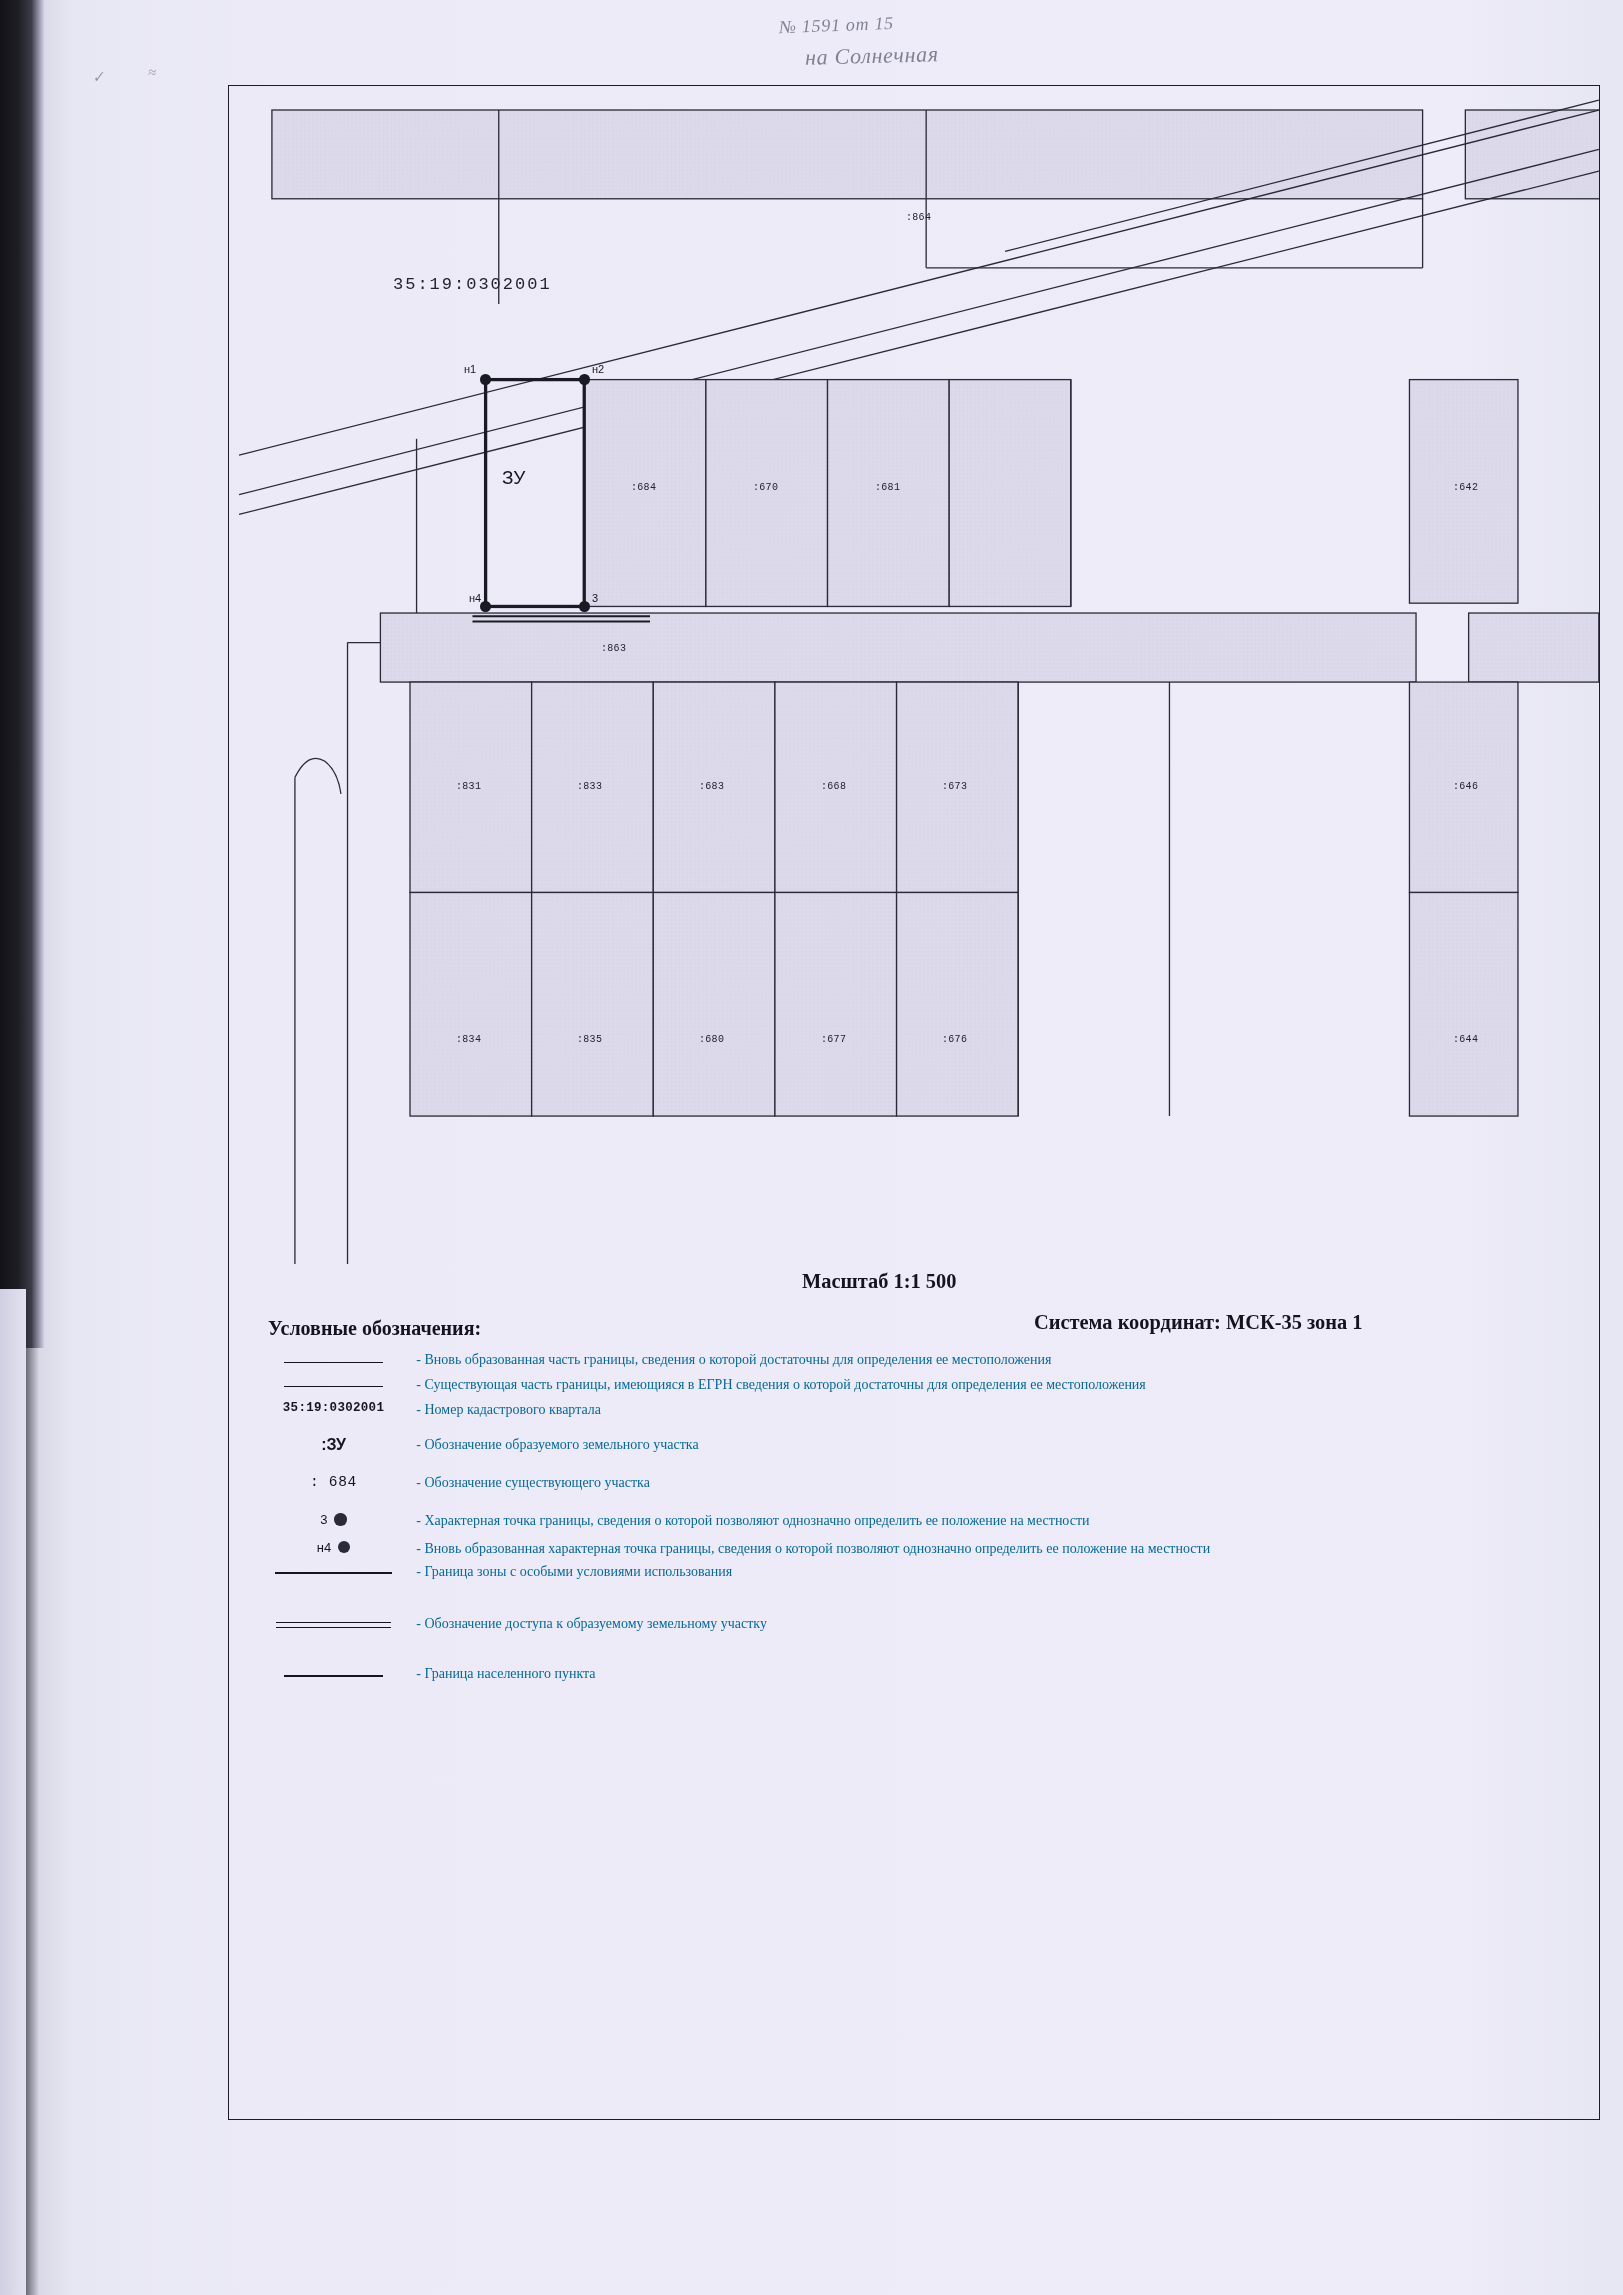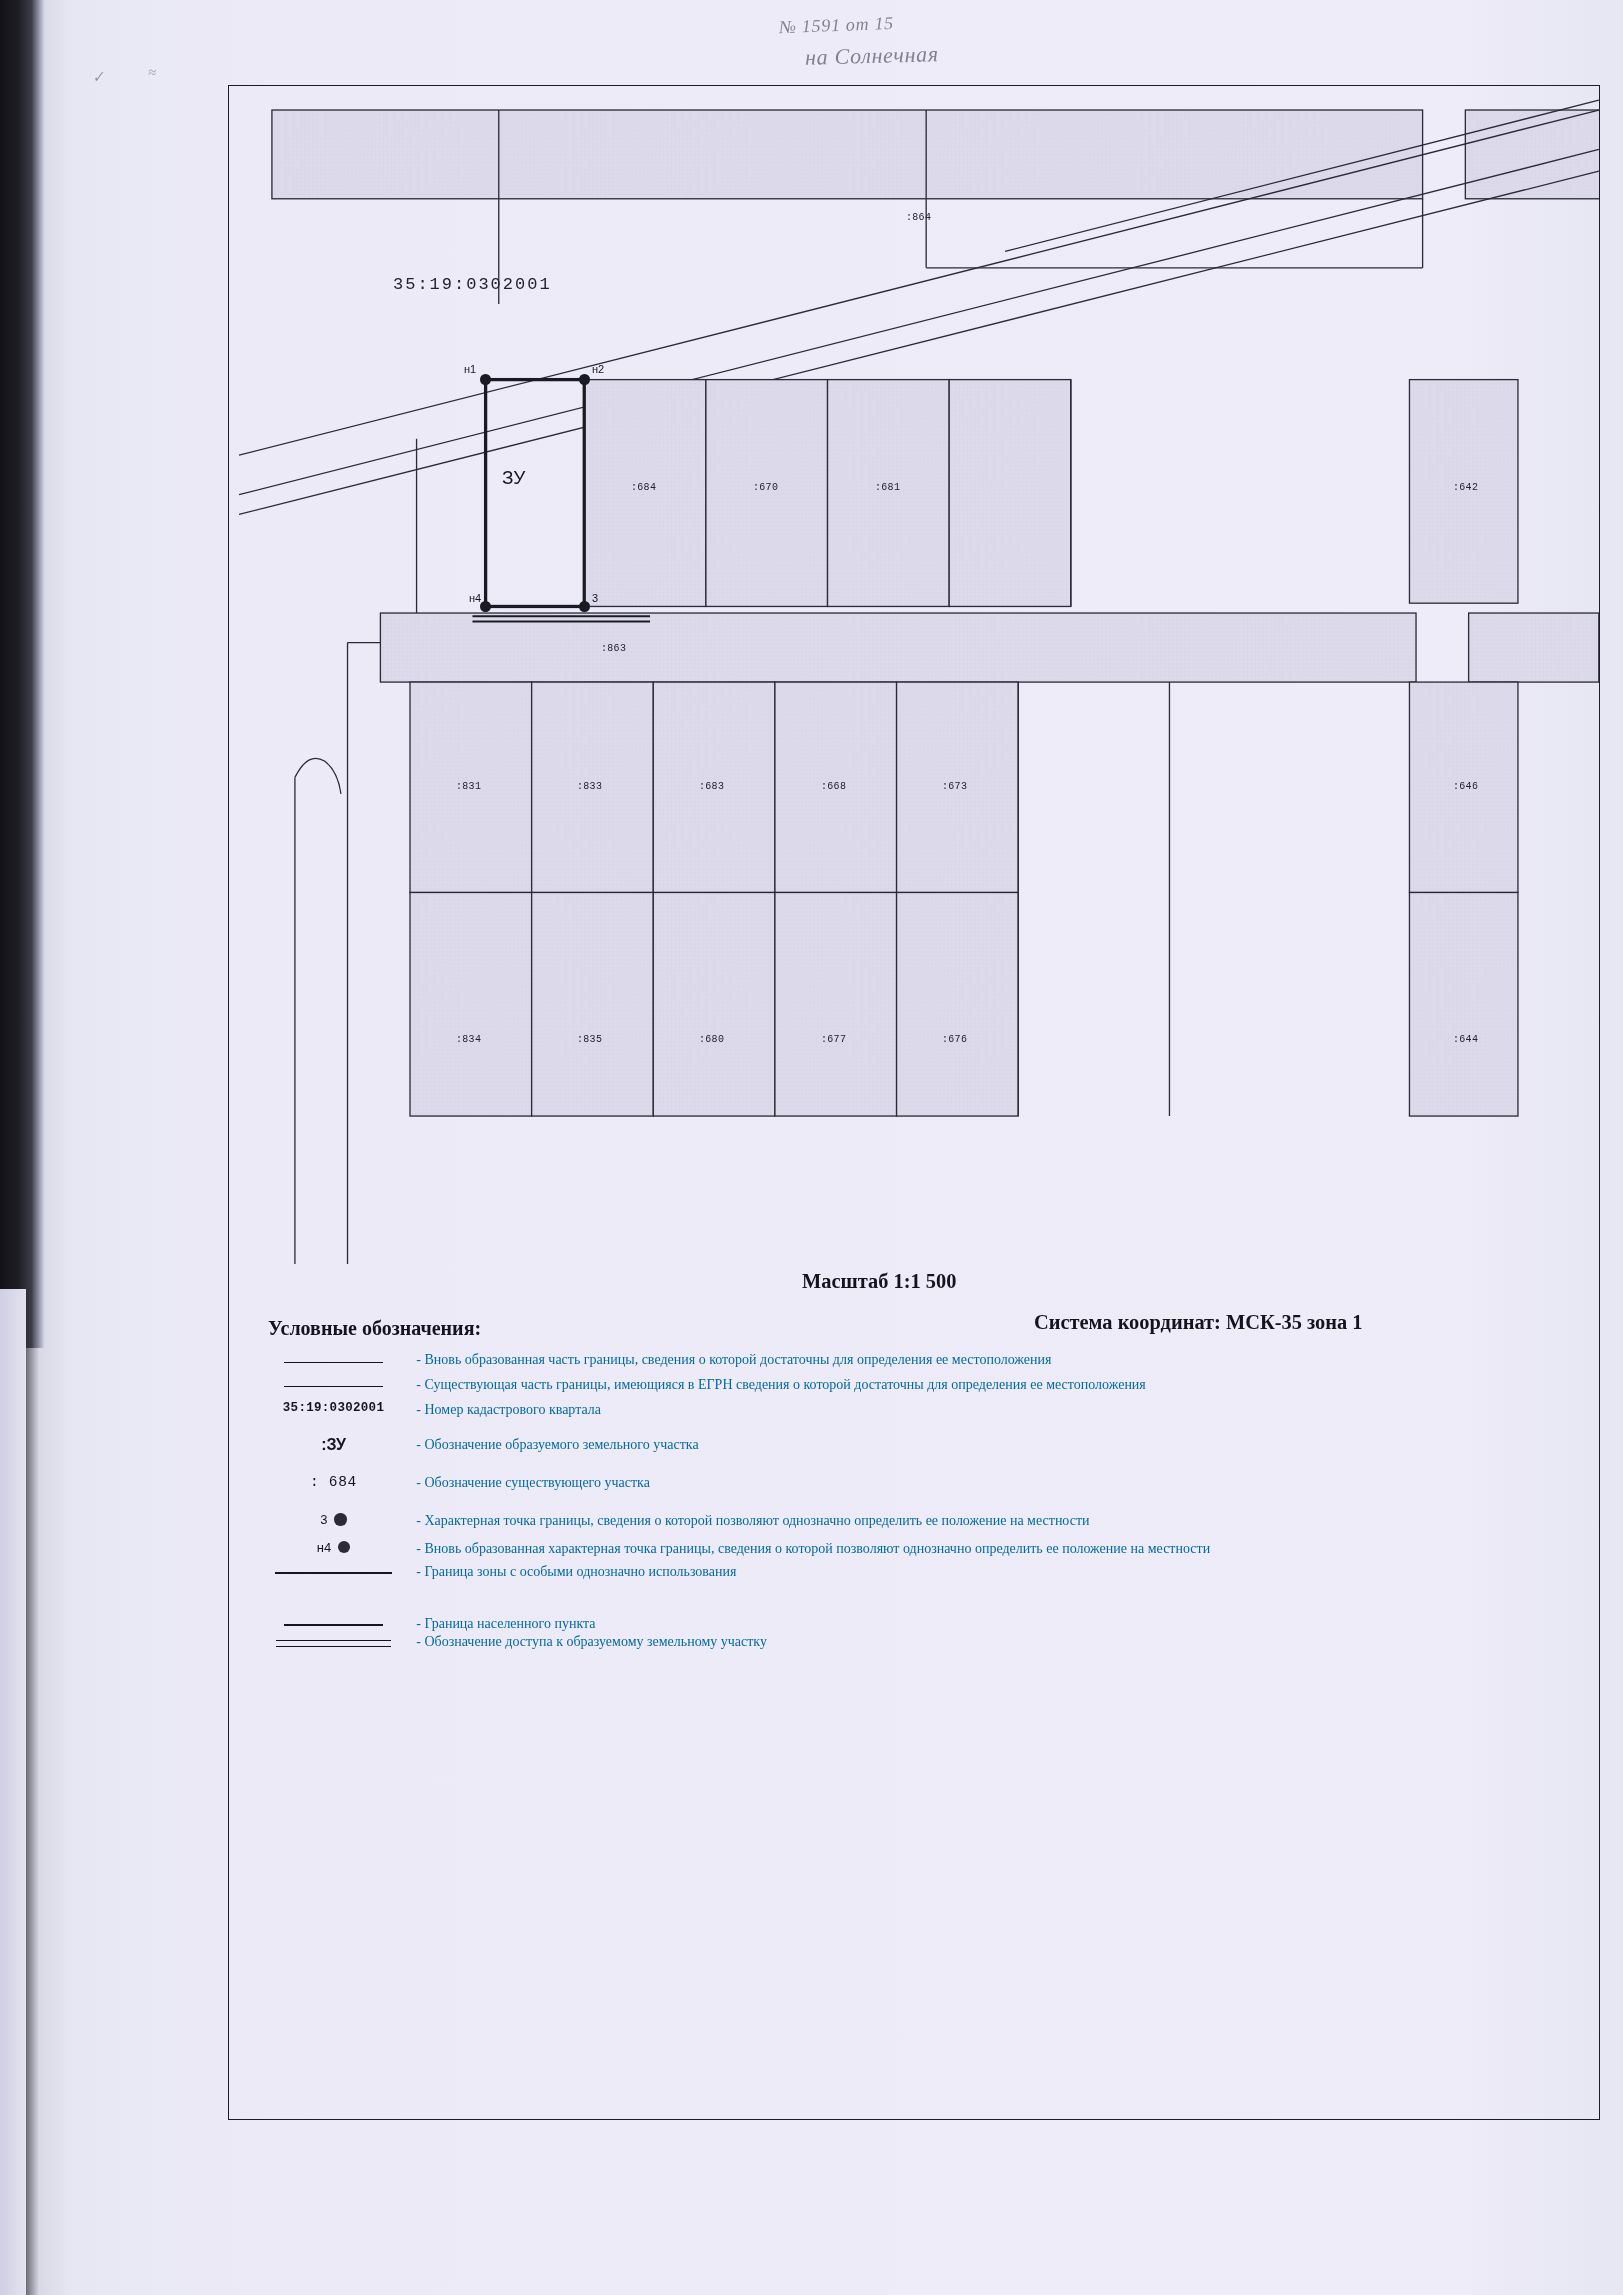--- a/index.html
+++ b/index.html
@@ -410,31 +410,31 @@
         <span class="dot"></span>
       </span>
     </div>
     <div class="ltext">- Вновь образованная характерная точка границы, сведения о которой позволяют однозначно определить ее положение на местности</div>
   </div>
 
   <div class="lrow" style="margin-bottom:34px;">
     <div class="lsym" style="padding-top:9.2px;">
       <div class="line-solid-thick"></div>
     </div>
-    <div class="ltext">- Граница зоны с особыми однозначно использования</div>
+    <div class="ltext">- Граница зоны с особыми условиями использования</div>
+  </div>
+
+  <div class="lrow" style="margin-bottom:32px;">
+    <div class="lsym" style="padding-top:6.6px;">
+      <div class="line-double"></div>
+    </div>
+    <div class="ltext">- Обозначение доступа к образуемому земельному участку</div>
   </div>
 
   <div class="lrow">
     <div class="lsym" style="padding-top:9.2px;">
       <div class="line-solid-thin" style="border-top-width:2px;"></div>
     </div>
     <div class="ltext">- Граница населенного пункта</div>
   </div>
 
-  <div class="lrow" style="margin-bottom:32px;">
-    <div class="lsym" style="padding-top:6.6px;">
-      <div class="line-double"></div>
-    </div>
-    <div class="ltext">- Обозначение доступа к образуемому земельному участку</div>
-  </div>
-
 </div>
 
 
 </body></html>

